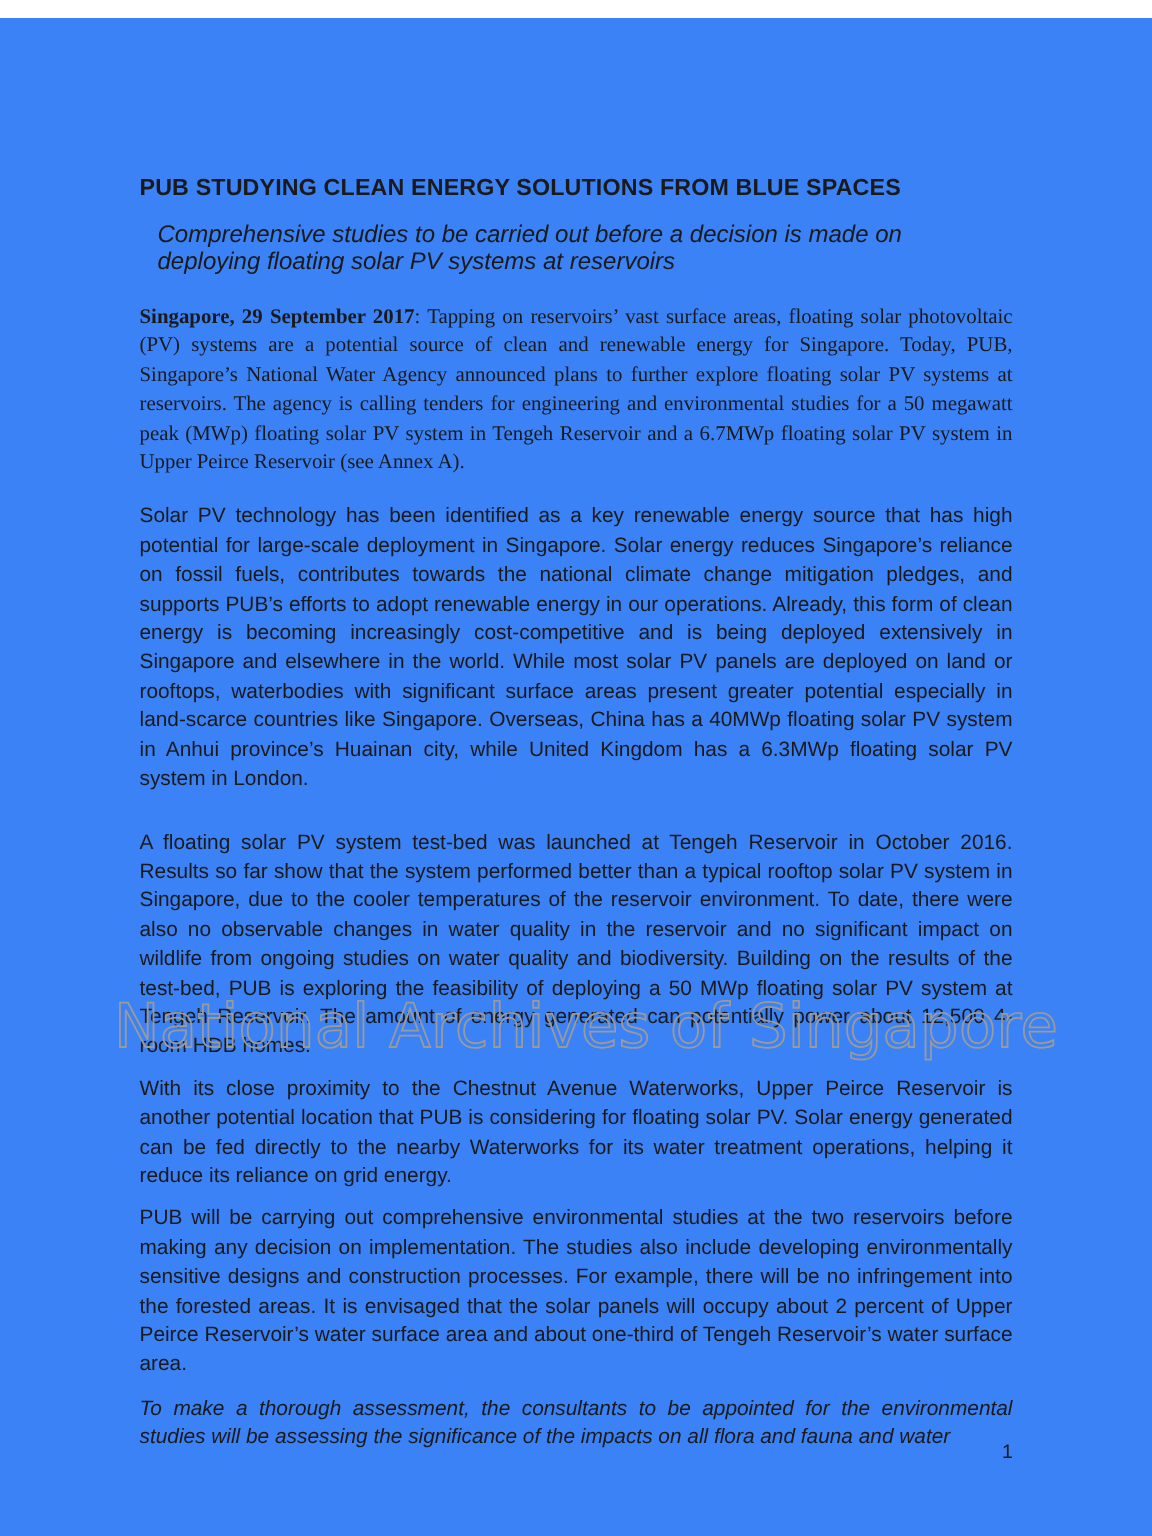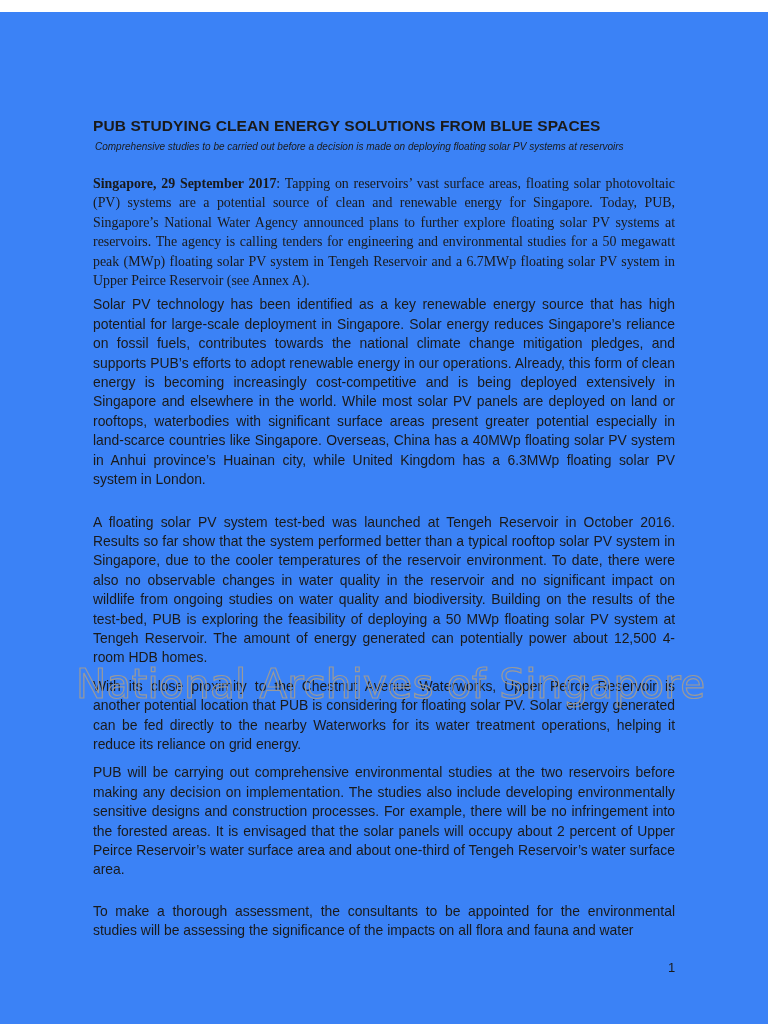--- a/index.html
+++ b/index.html
@@ -28,38 +28,38 @@
       width: 582px;
     }
     .title {
       font-size: 15.5px;
       font-weight: bold;
       letter-spacing: 0.1px;
       margin: 0;
       line-height: 20px;
     }
     .subtitle {
-      font-size: 10px;
+      font-size: 16px;
       font-style: italic;
-      margin: 2px;
+      margin: 12px;
       line-height: 18px;
       width: 560px;
     }
     .para {
       font-size: 13.9px;
       line-height: 19.4px;
       text-align: justify;
       margin: 0;
     }
     .p1 { margin-top: 18px; font-family: Liberation Serif, serif; }
-    .p2 { margin-top: 5px; }
+    .p2 { margin-top: 16px; }
     .p3 { margin-top: 23px; }
     .p4 { margin-top: 9px; }
     .p5 { margin-top: 9px; }
-    .p6 { margin-top: 22px; }
+    .p6 { margin-top: 10px; font-style: italic; }
     .para b { font-weight: bold; }
     .page-number {
       position: absolute;
       left: 668px;
       top: 948px;
       font-size: 13px;
       color: #1a1a1a;
     }
     .watermark {
       position: absolute;

